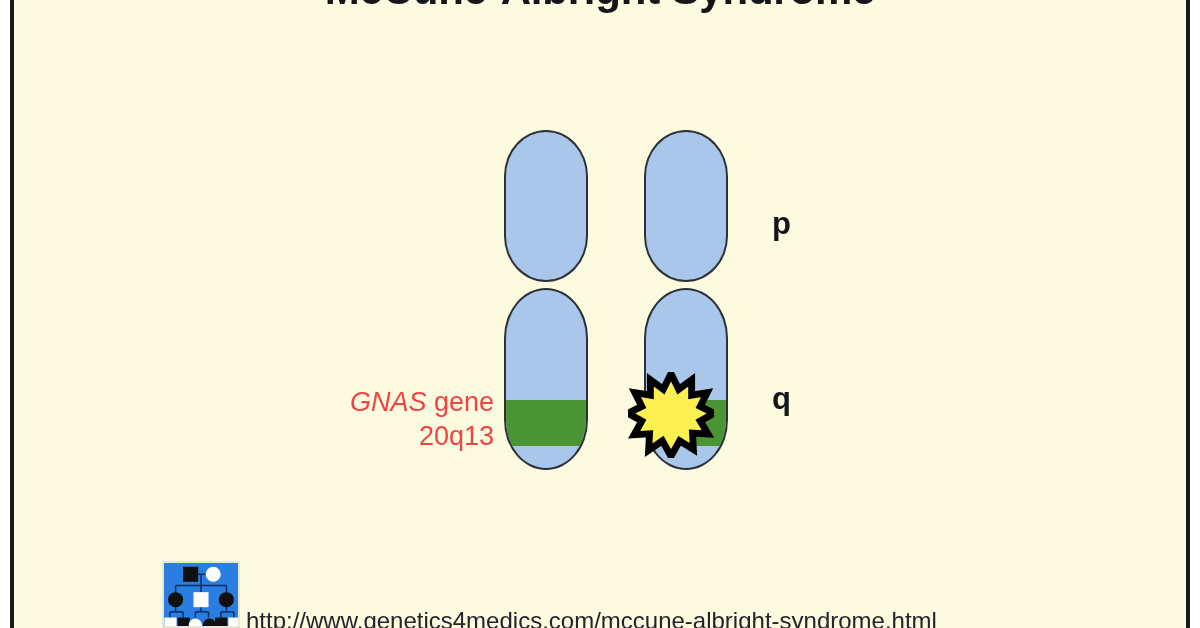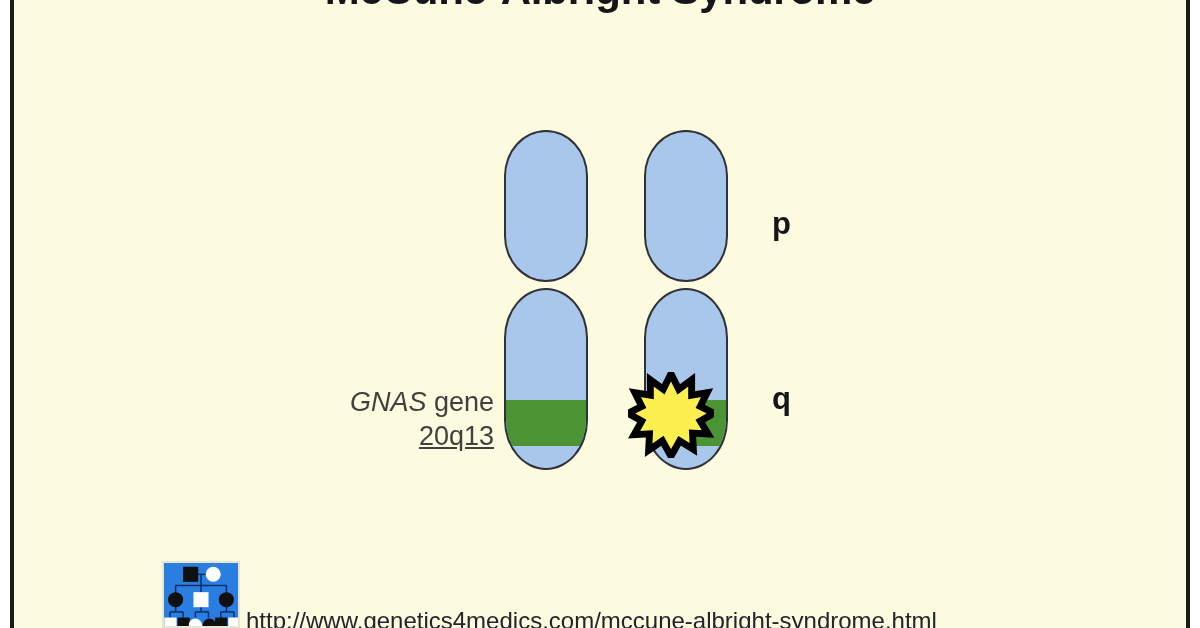--- a/index.html
+++ b/index.html
@@ -112,25 +112,25 @@
   #label-q { left: 758px; top: 381px; }
 
   #gene-label {
     position: absolute;
     left: 160px;
     top: 385px;
     width: 320px;
     text-align: right;
     font-size: 27px;
     line-height: 34px;
-    color: #404040;
+    color: #ef4444;
     font-family: "Liberation Sans", sans-serif;
   }
   #gene-label .gene-name { font-style: italic; }
-  #gene-locus { display: block; text-decoration: underline; }
+  #gene-locus { display: block; }
 
   
   #site-logo {
     position: absolute;
     left: 148px;
     top: 561px;
     width: 78px;
     height: 67px;
     background: #2a7de1;
     border: 2px solid #e8e6cd;

